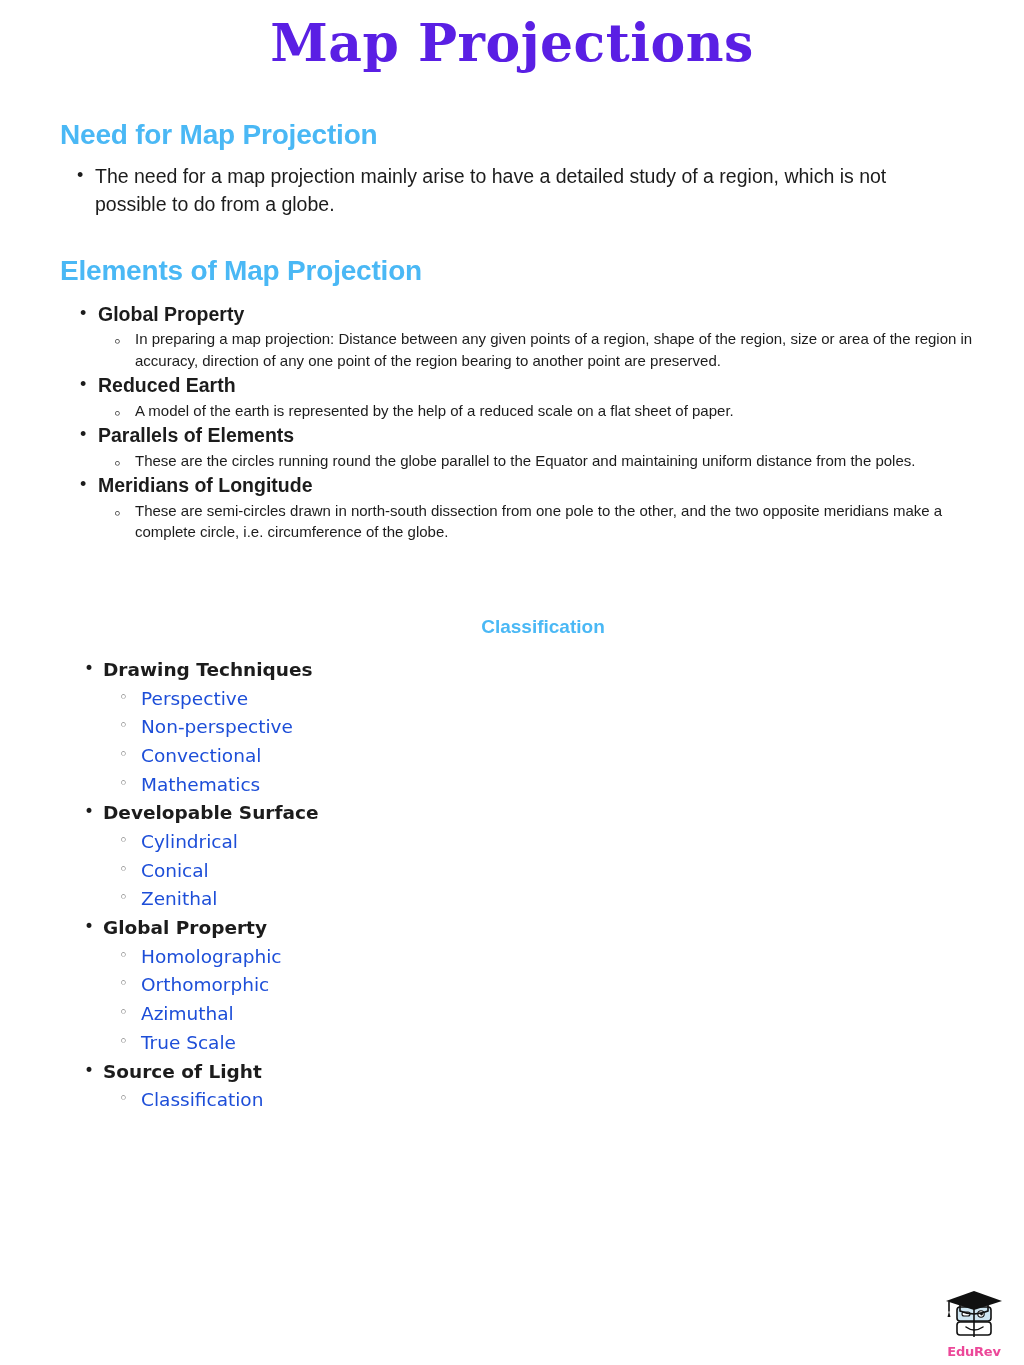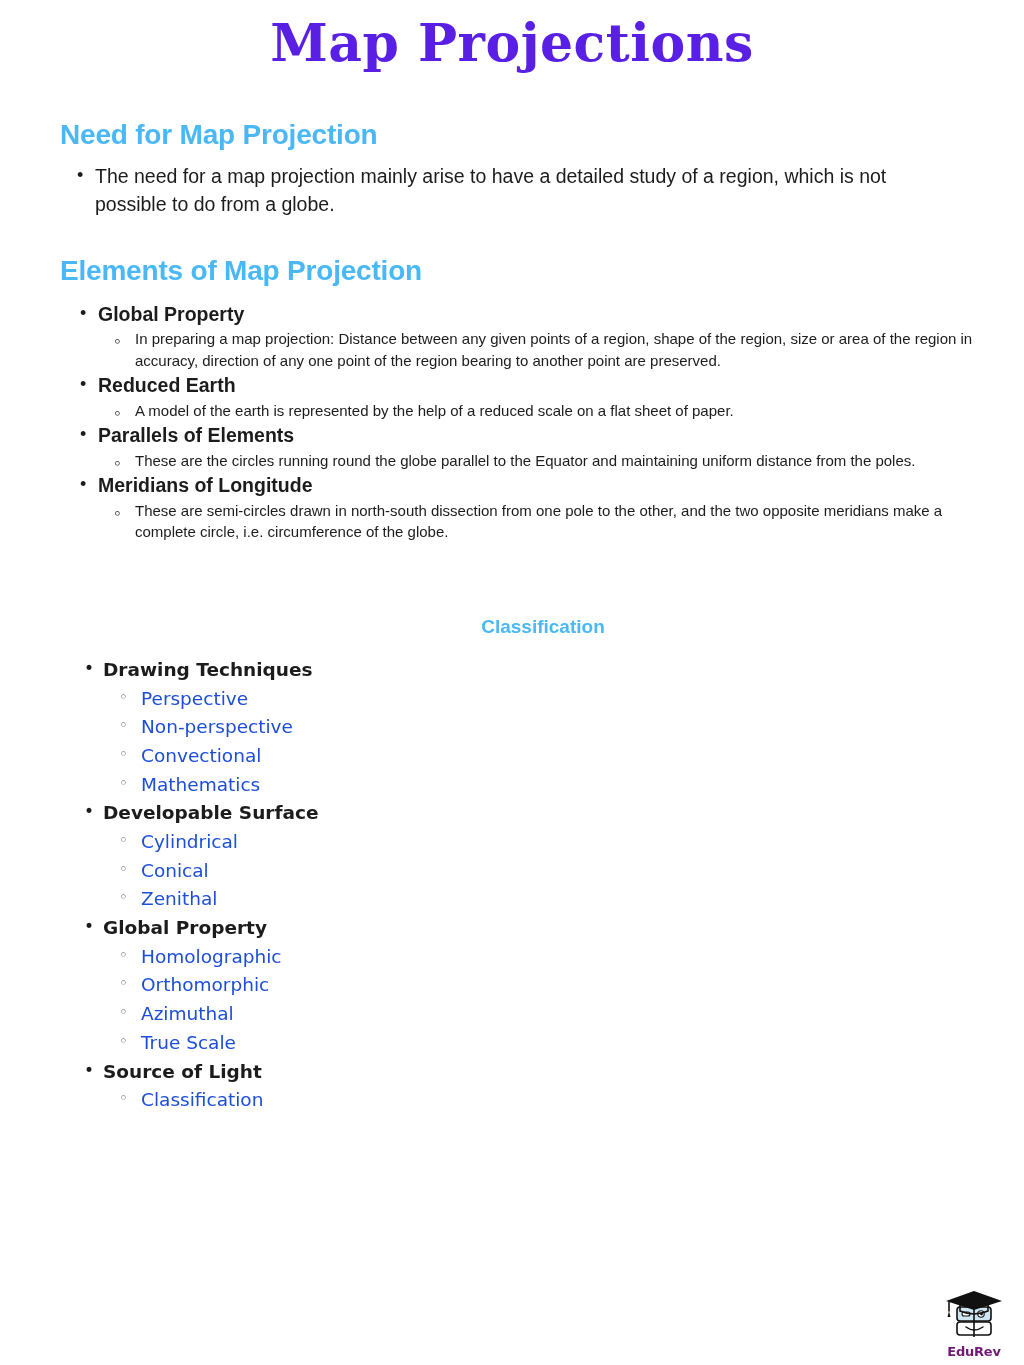--- a/index.html
+++ b/index.html
@@ -159,21 +159,21 @@
     right: 10px;
     bottom: 6px;
     width: 80px;
     text-align: center;
   }
   .logo svg { display: block; margin: 0 auto; }
   .logo-text {
     font-family: "DejaVu Sans", sans-serif;
     font-weight: bold;
     font-size: 13px;
-    color: #701a75;
+    color: #ec4899;
     margin-top: 1px;
     letter-spacing: -0.2px;
   }
 </style>
 </head>
 <body>
 
 <div class="page">
 
   <h1 class="doc-title">Map Projections</h1>

